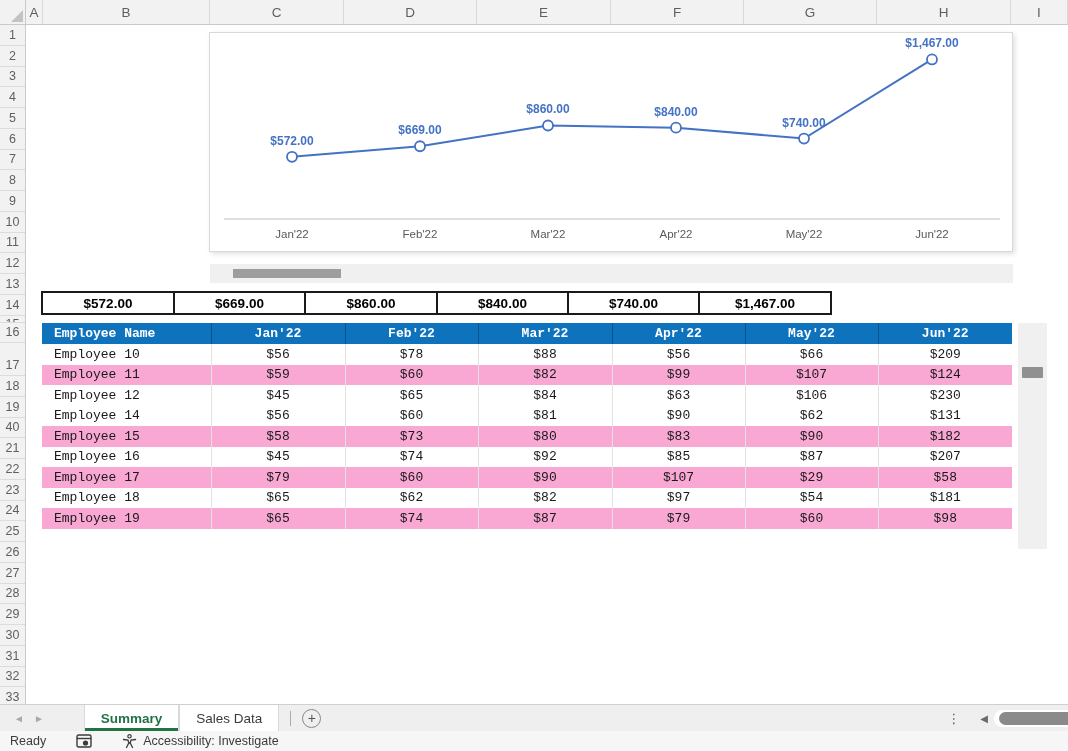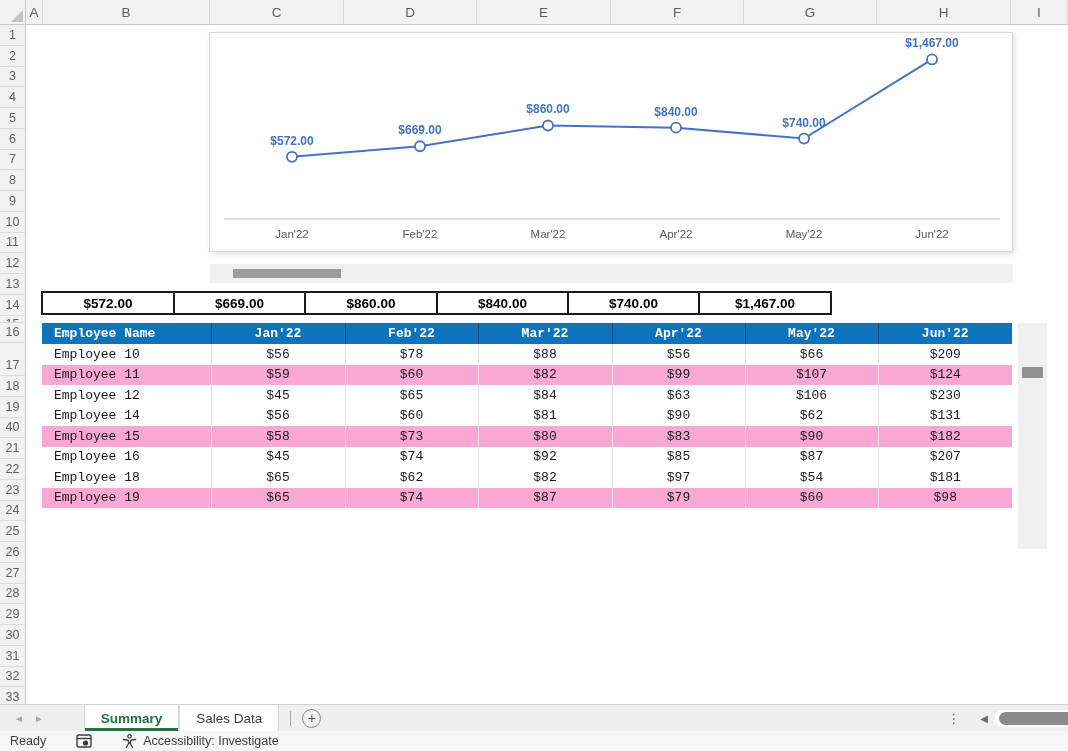--- a/index.html
+++ b/index.html
@@ -251,20 +251,29 @@
           </tr>
           <tr>
             <td>Employee 16</td>
             <td>$45</td>
             <td>$74</td>
             <td>$92</td>
             <td>$85</td>
             <td>$87</td>
             <td>$207</td>
           </tr>
+          <tr class="band">
+            <td>Employee 17</td>
+            <td>$79</td>
+            <td>$60</td>
+            <td>$90</td>
+            <td>$107</td>
+            <td>$29</td>
+            <td>$58</td>
+          </tr>
           <tr>
             <td>Employee 18</td>
             <td>$65</td>
             <td>$62</td>
             <td>$82</td>
             <td>$97</td>
             <td>$54</td>
             <td>$181</td>
           </tr>
           <tr class="band">

